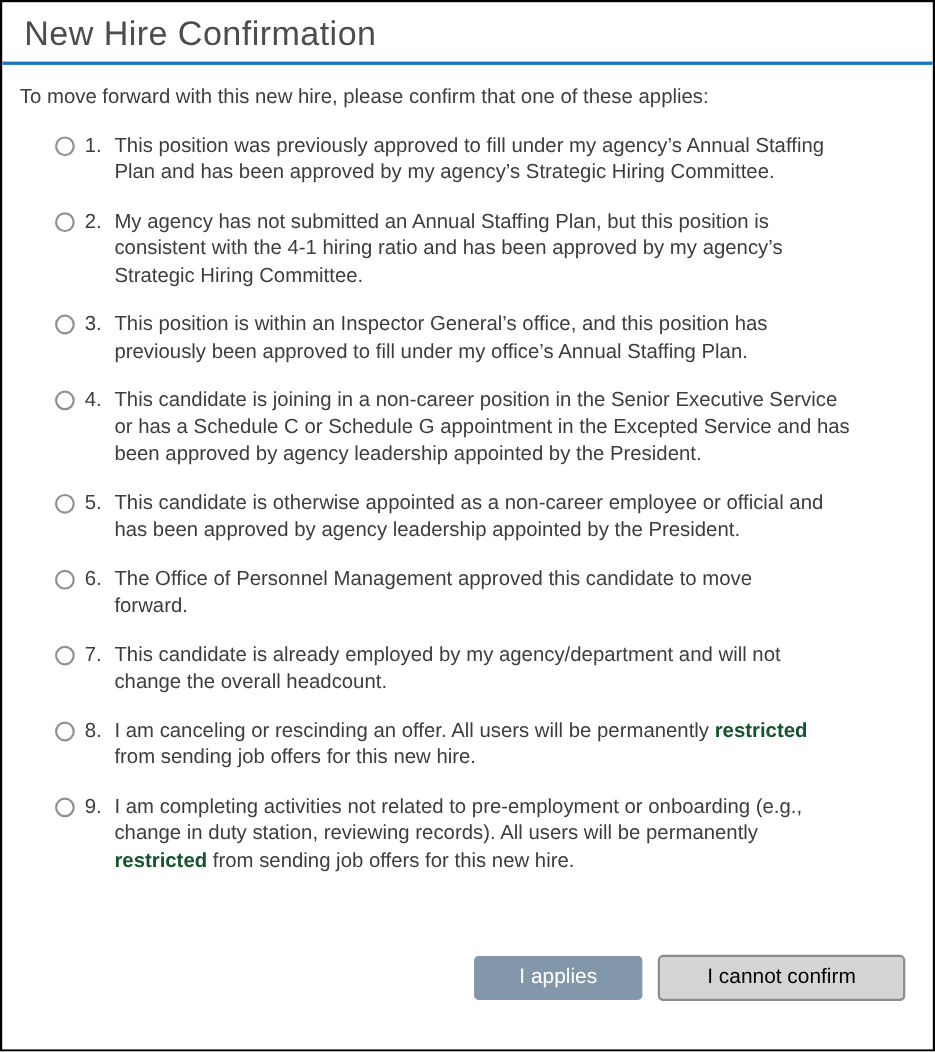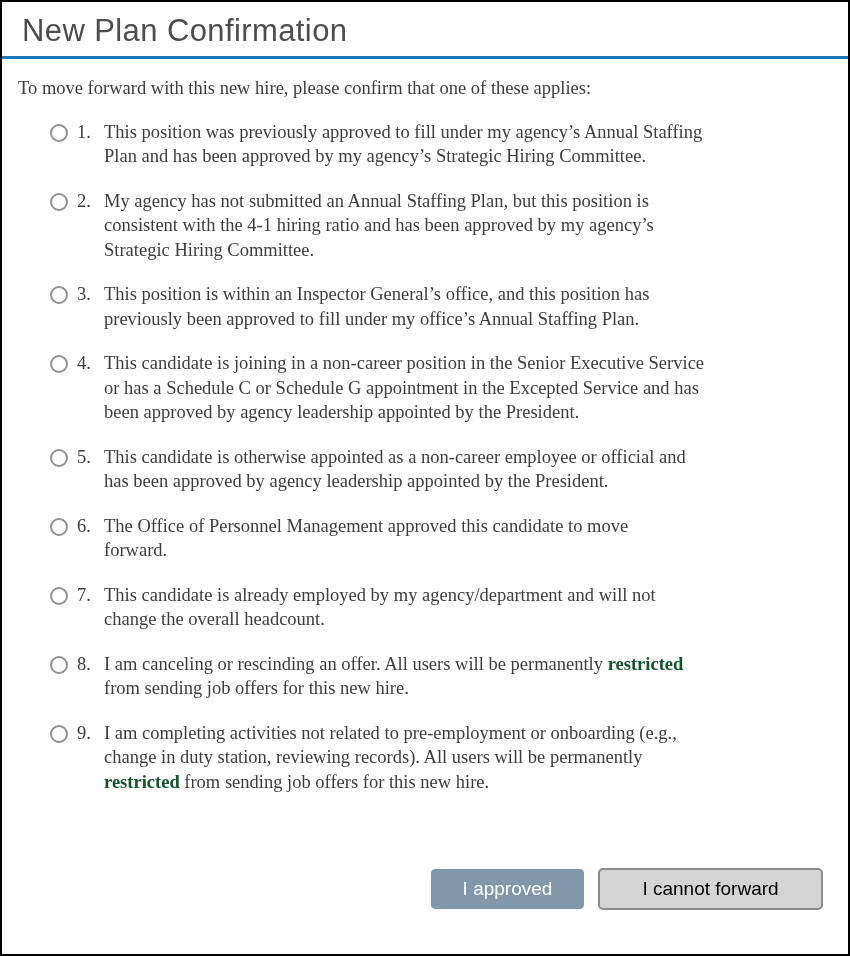--- a/index.html
+++ b/index.html
@@ -28,21 +28,20 @@
   }
   .divider {
     height: 3px;
     background: var(--accent, #1b75bb);
   }
   .dialog-body {
     padding: 17px 24px 0 16px;
     color: #3d3d3d;
     font-size: 18.5px;
     line-height: 24.5px;
-    font-family: Liberation Serif, serif;
   }
   .intro {
     margin: 0 0 19px 0;
   }
   .options {
     padding-left: 32px;
   }
   .option {
     display: flex;
     align-items: flex-start;
@@ -99,21 +98,21 @@
     border: 2px solid var(--cannot-border, #8b8b8b);
     border-radius: 5px;
   }
 </style>
 </head>
 <body>
 
 <div class="page">
 
   <div class="dialog-header">
-    <h1 class="dialog-title">New Plan Confirmation</h1>
+    <h1 class="dialog-title">New Hire Confirmation</h1>
   </div>
 
   <div class="divider"></div>
 
   <div class="dialog-body">
     <p class="intro">To move forward with this new hire, please confirm that one of these applies:</p>
     <div class="options" id="options">
   <div class="option">
     <span class="radio"></span>
     <span class="num">1.</span>
@@ -164,17 +163,17 @@
 
   <div class="option">
     <span class="radio"></span>
     <span class="num">9.</span>
     <div class="option-text">I am completing activities not related to pre-employment or onboarding (e.g.,<br>change in duty station, reviewing records). All users will be permanently<br><strong>restricted</strong> from sending job offers for this new hire.</div>
   </div>
 </div>
   </div>
 
   <div class="footer">
-    <button class="btn btn-confirm">I approved</button>
-    <button class="btn btn-cannot">I cannot forward</button>
+    <button class="btn btn-confirm">I applies</button>
+    <button class="btn btn-cannot">I cannot confirm</button>
   </div>
 
 </div>
 
 </body></html>

